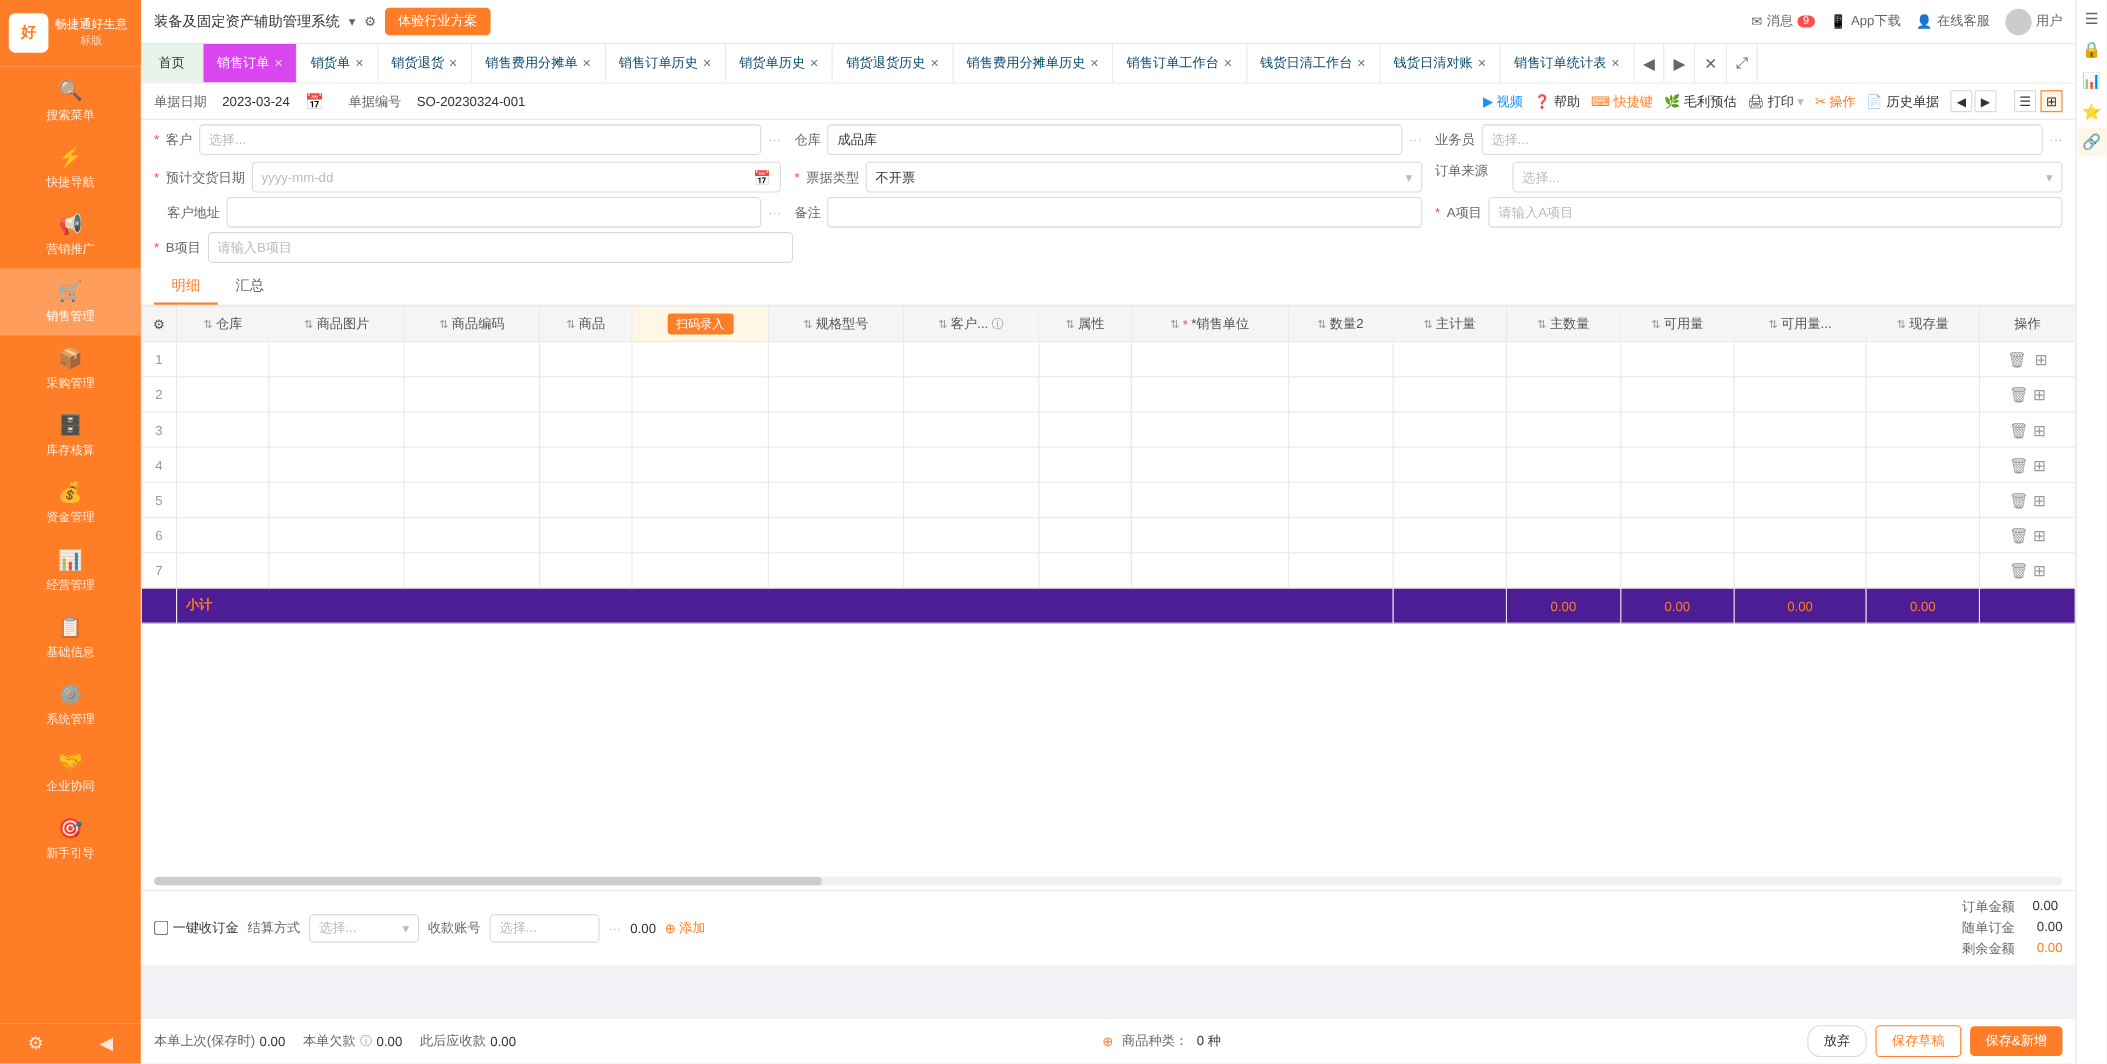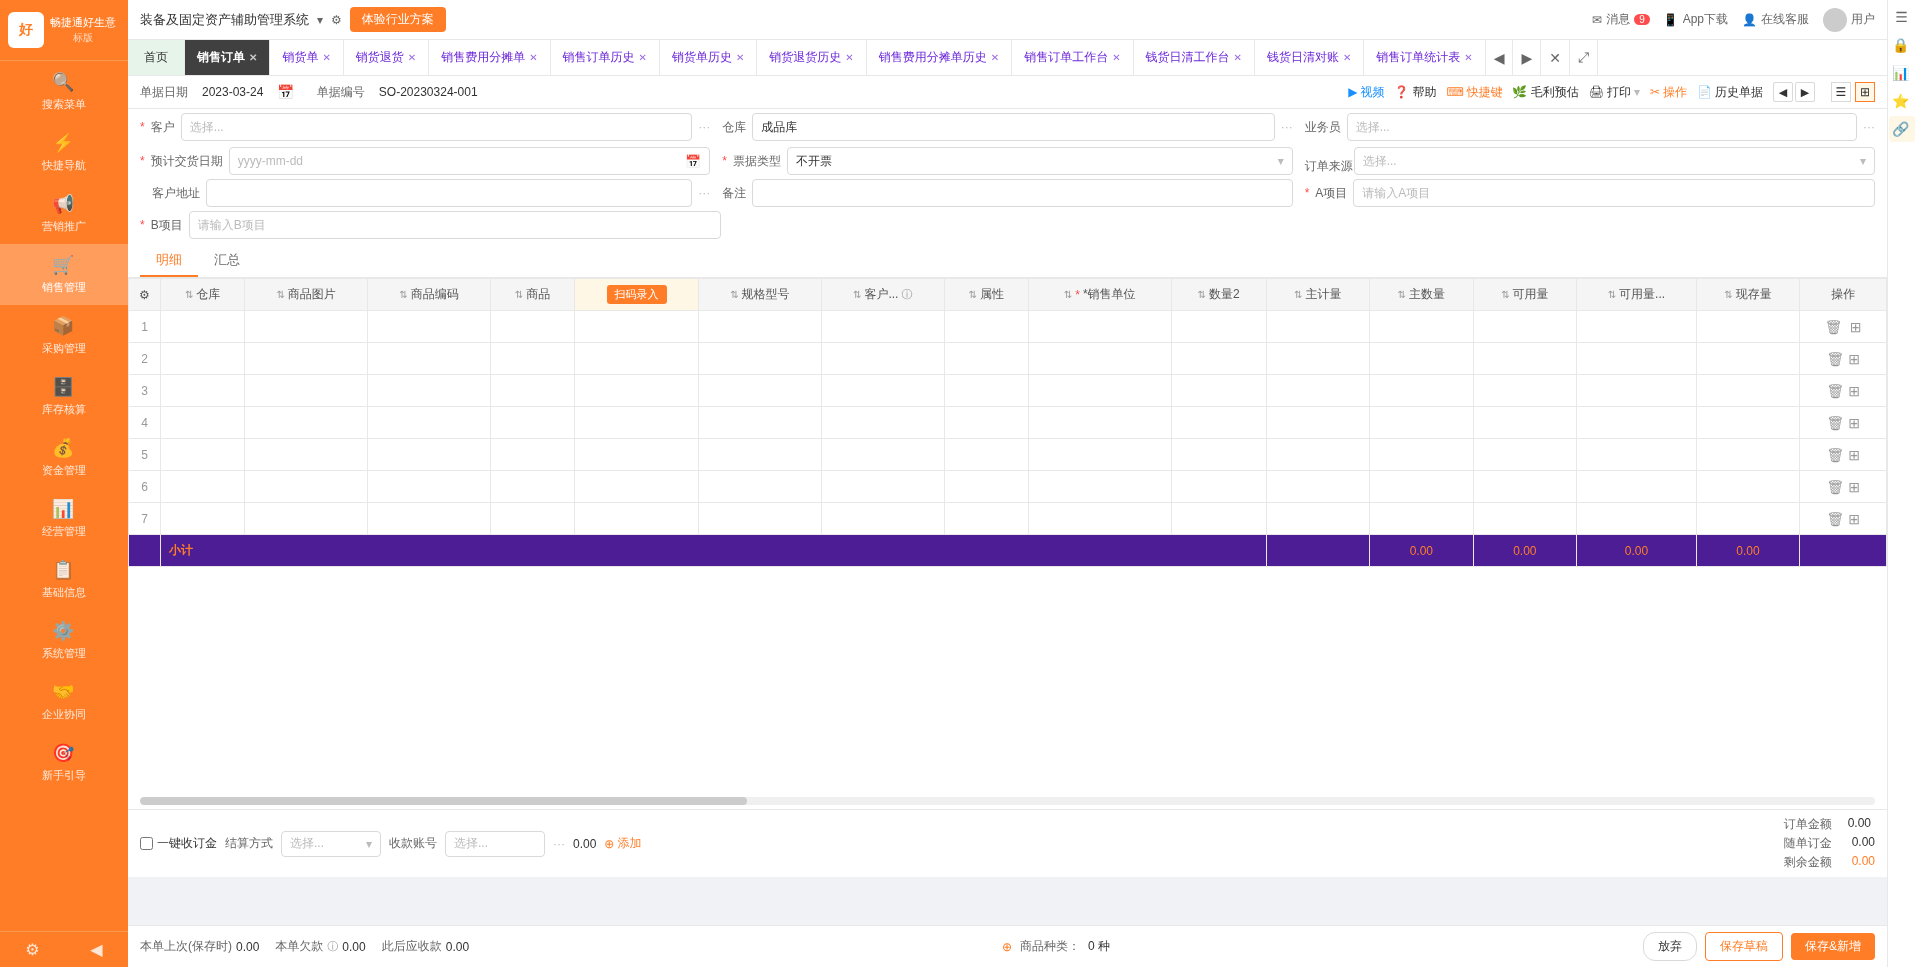--- a/index.html
+++ b/index.html
@@ -28,22 +28,22 @@
     .header-left { display: flex; align-items: center; gap: 8px; }
     .system-title { font-size: 13px; color: #333; }
     .header-dropdown { font-size: 12px; color: #666; cursor: pointer; }
     .btn-orange { background: #ff7d26; color: #fff; border: none; padding: 4px 12px; border-radius: 4px; cursor: pointer; font-size: 12px; }
     .header-right { display: flex; align-items: center; gap: 14px; color: #666; font-size: 12px; }
     .header-right-item { display: flex; align-items: center; gap: 4px; cursor: pointer; }
     .badge { background: #ff4d4f; color: #fff; border-radius: 10px; padding: 0 5px; font-size: 10px; }
 
     
     .tab-bar { height: 36px; background: #fff; display: flex; align-items: center; padding: 0 0; border-bottom: 1px solid #e8e8e8; flex-shrink: 0; overflow: hidden; }
-    .tab-item { height: 100%; padding: 0 12px; display: flex; align-items: center; gap: 4px; cursor: pointer; font-size: 12px; color: #6d28d9; white-space: nowrap; border-right: 1px solid #e8e8e8; flex-shrink: 0; }
-    .tab-item.active { background: #404040; color: #fff; font-weight: bold; }
+    .tab-item { height: 100%; padding: 0 12px; display: flex; align-items: center; gap: 4px; cursor: pointer; font-size: 12px; color: #0c4a6e; white-space: nowrap; border-right: 1px solid #e8e8e8; flex-shrink: 0; }
+    .tab-item.active { background: #d946ef; color: #fff; }
     .tab-item:first-child { padding: 0 16px; background: #e6f4ea; color: #333; }
     .tab-close { font-size: 10px; color: inherit; opacity: 0.7; }
     .tab-nav-btn { padding: 0 8px; color: #666; cursor: pointer; font-size: 14px; border-right: 1px solid #e8e8e8; height: 100%; display: flex; align-items: center; }
     .toolbar-btn { display: flex; align-items: center; gap: 3px; cursor: pointer; }
     .toolbar-btn.orange { color: #ff7d26; }
     .toolbar-btn.blue { color: #1890ff; }
     .nav-arrows { display: flex; gap: 2px; }
     .nav-arrow { width: 20px; height: 20px; border: 1px solid #d9d9d9; display: flex; align-items: center; justify-content: center; cursor: pointer; border-radius: 2px; font-size: 11px; }
     .content-tab { padding: 6px 16px; cursor: pointer; font-size: 13px; color: #666; border-bottom: 2px solid transparent; }
     .content-tab.active { color: #ff7d26; border-bottom: 2px solid #ff7d26; font-weight: 500; }
@@ -329,21 +329,21 @@
           </div>
         </div>
         <div style="display:flex;align-items:center;gap:6px;">
           <span style="color:#ff4d4f;font-size:12px;">*</span>
           <span style="color:#666;font-size:12px;white-space:nowrap;">票据类型</span>
           <div style="flex:1;height:28px;border:1px solid #d9d9d9;border-radius:4px;background:#fff;display:flex;align-items:center;padding:0 8px;justify-content:space-between;">
             <span style="color:#333;font-size:12px;">不开票</span>
             <span style="color:#bbb;">▾</span>
           </div>
         </div>
-        <div style="display:flex;align-items:flex-end;gap:1px;">
+        <div style="display:flex;align-items:flex-start;gap:22px;">
           <span style="color:#666;font-size:12px;white-space:nowrap;">订单来源</span>
           <div style="flex:1;height:28px;border:1px solid #d9d9d9;border-radius:4px;background:#fff;display:flex;align-items:center;padding:0 8px;justify-content:space-between;">
             <span style="color:#bbb;font-size:12px;">选择...</span>
             <span style="color:#bbb;">▾</span>
           </div>
         </div>
       </div>
 
       <div style="padding:2px 12px;display:grid;grid-template-columns:1fr 1fr 1fr;gap:4px 12px;">
         <div style="display:flex;align-items:center;gap:6px;">

